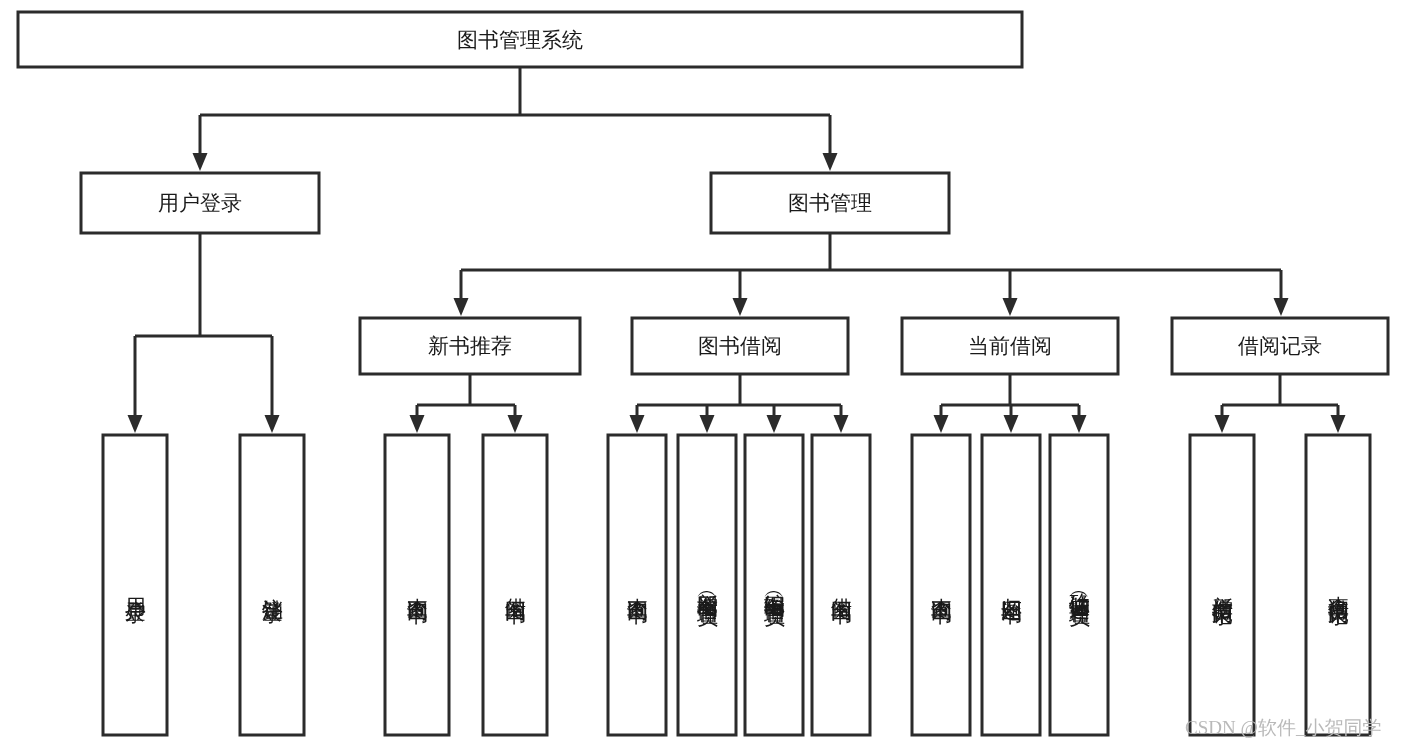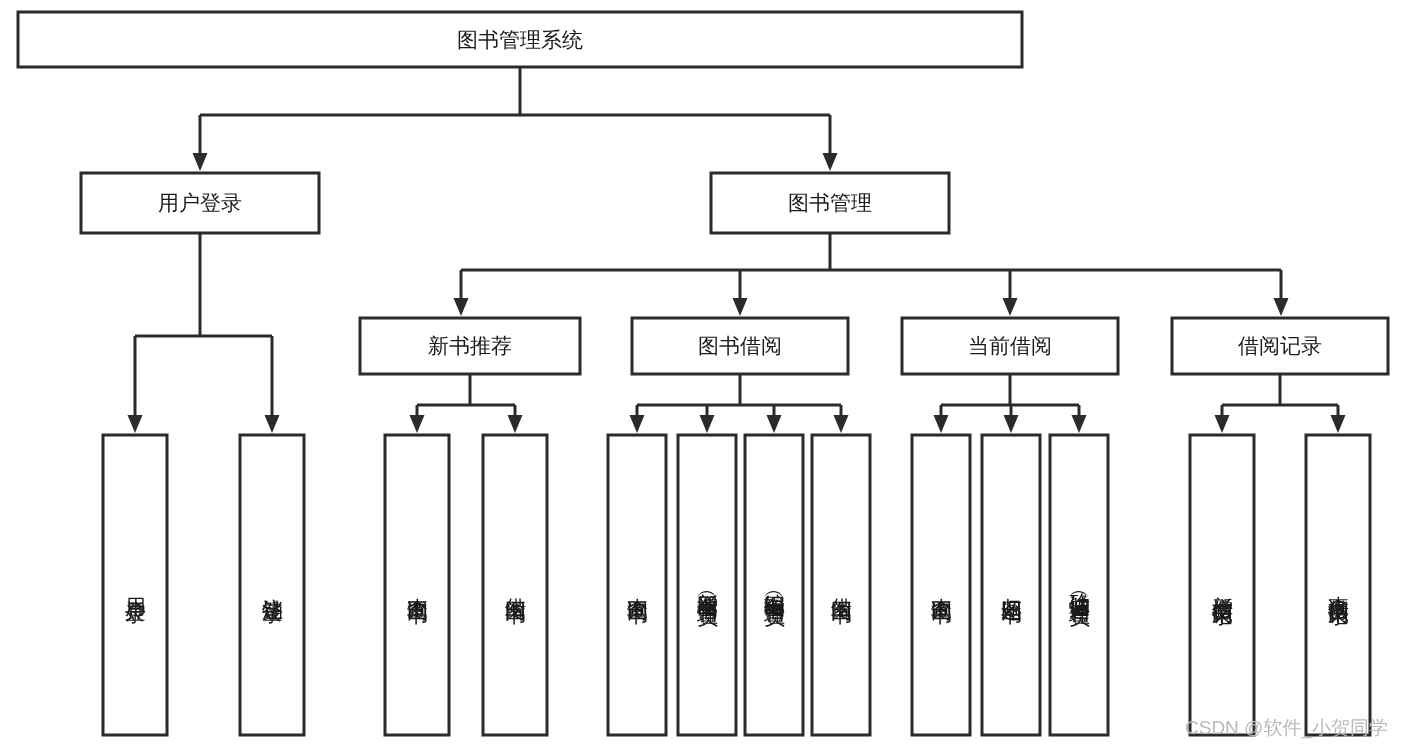--- a/index.html
+++ b/index.html
@@ -59,21 +59,21 @@
     letter-spacing: 2px;
     display: flex;
     align-items: center;
     justify-content: center;
     white-space: nowrap;
     pointer-events: none;
     user-select: none;
   }
   .watermark {
     position: absolute;
-    font-family: Liberation Sans, sans-serif;
+    font-family: Liberation Serif, serif;
     font-size: 19px;
     color: #b9b9b9;
     white-space: nowrap;
     user-select: none;
   }
 </style>
 </head>
 <body>
 
 <div id="diagram-root">

